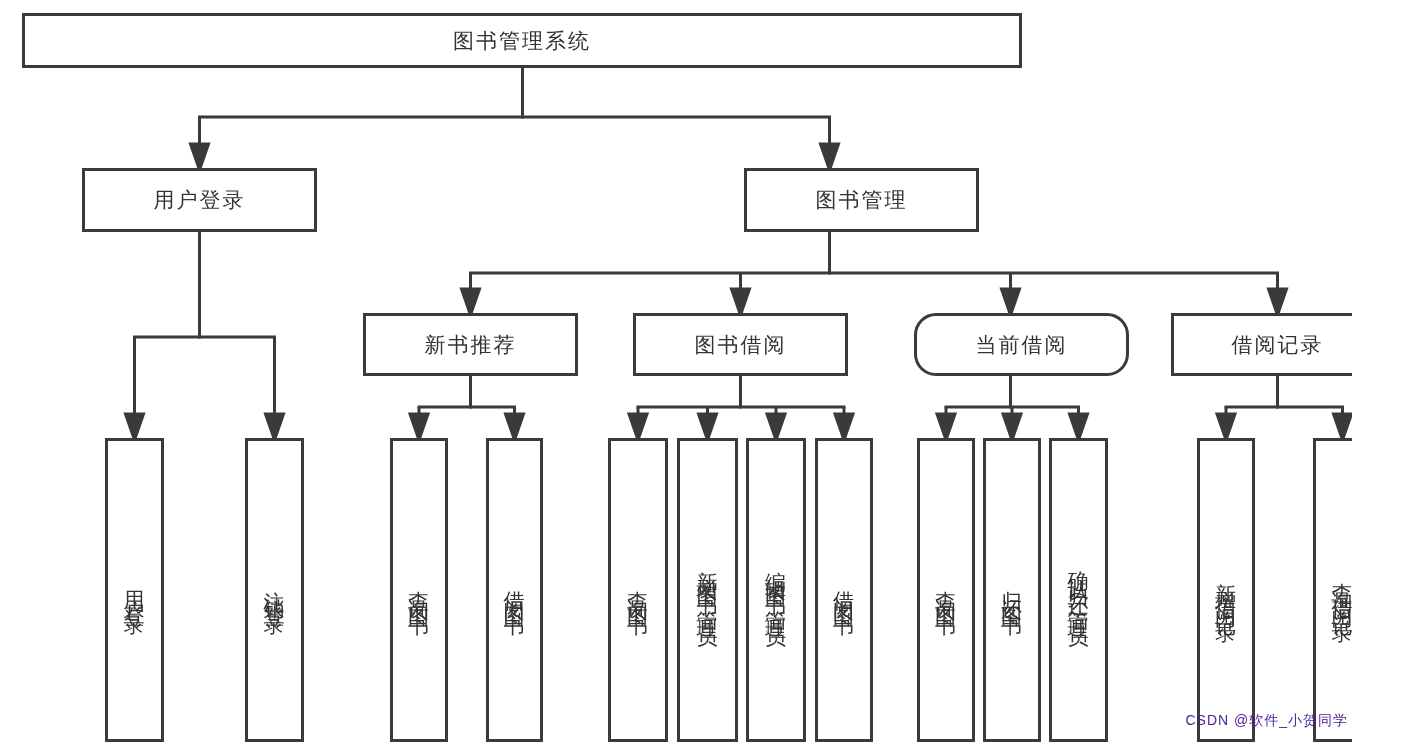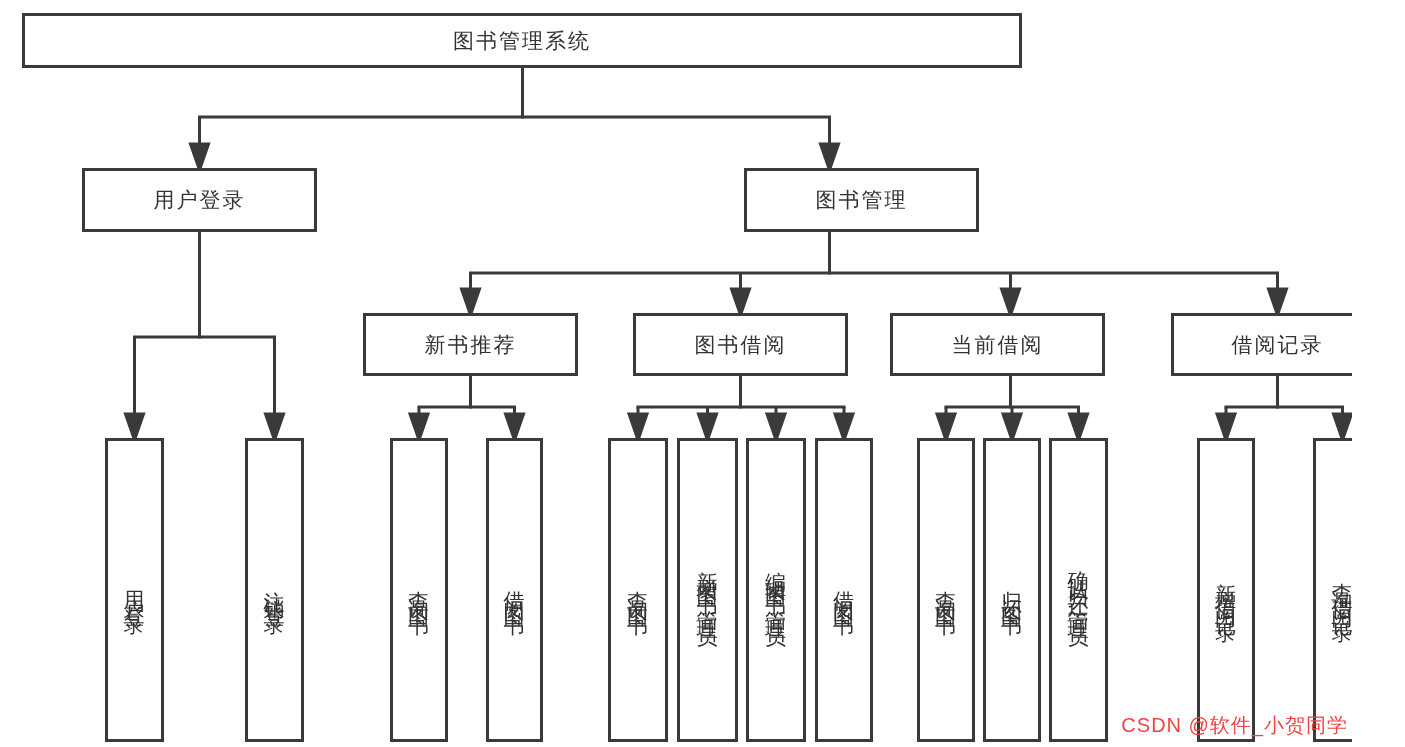--- a/index.html
+++ b/index.html
@@ -39,23 +39,23 @@
     font-size: 21px;
     line-height: 1.1;
     letter-spacing: 8px;
     color: #333333;
   }
   .watermark {
     position: absolute;
     top: 712px;
     right: 4px;
     z-index: 6;
-    font-size: 20px;
+    font-size: 14px;
     letter-spacing: 1px;
-    color: #ef4444;
+    color: #4c1d95;
     white-space: nowrap;
   }
 </style>
 </head>
 <body>
 
 <div class="canvas">
 
   <svg class="connectors" width="1405" height="747">
     <g stroke="#3a3a3a" stroke-width="3" fill="#3a3a3a">
@@ -131,21 +131,21 @@
   <div class="node h" style="left:712px; top:168px; width:235px; height:64px;margin-left:32px;">
     <span>图书管理</span>
   </div>
 
   <div class="node h" style="left:363px; top:313px; width:215px; height:63px;">
     <span>新书推荐</span>
   </div>
   <div class="node h" style="left:633px; top:313px; width:215px; height:63px;">
     <span>图书借阅</span>
   </div>
-  <div class="node h" style="left:890px; top:313px; width:215px; height:63px;">
+  <div class="node h" style="left:914px; top:313px; width:215px; height:63px;border-radius:22px;">
     <span>当前借阅</span>
   </div>
   <div class="node h" style="left:1171px; top:313px; width:213px; height:63px;">
     <span>借阅记录</span>
   </div>
 
   <div class="node v" style="left:105px; top:438px; width:59px; height:304px;">
     <span>用户登录</span>
   </div>
   <div class="node v" style="left:245px; top:438px; width:59px; height:304px;">

